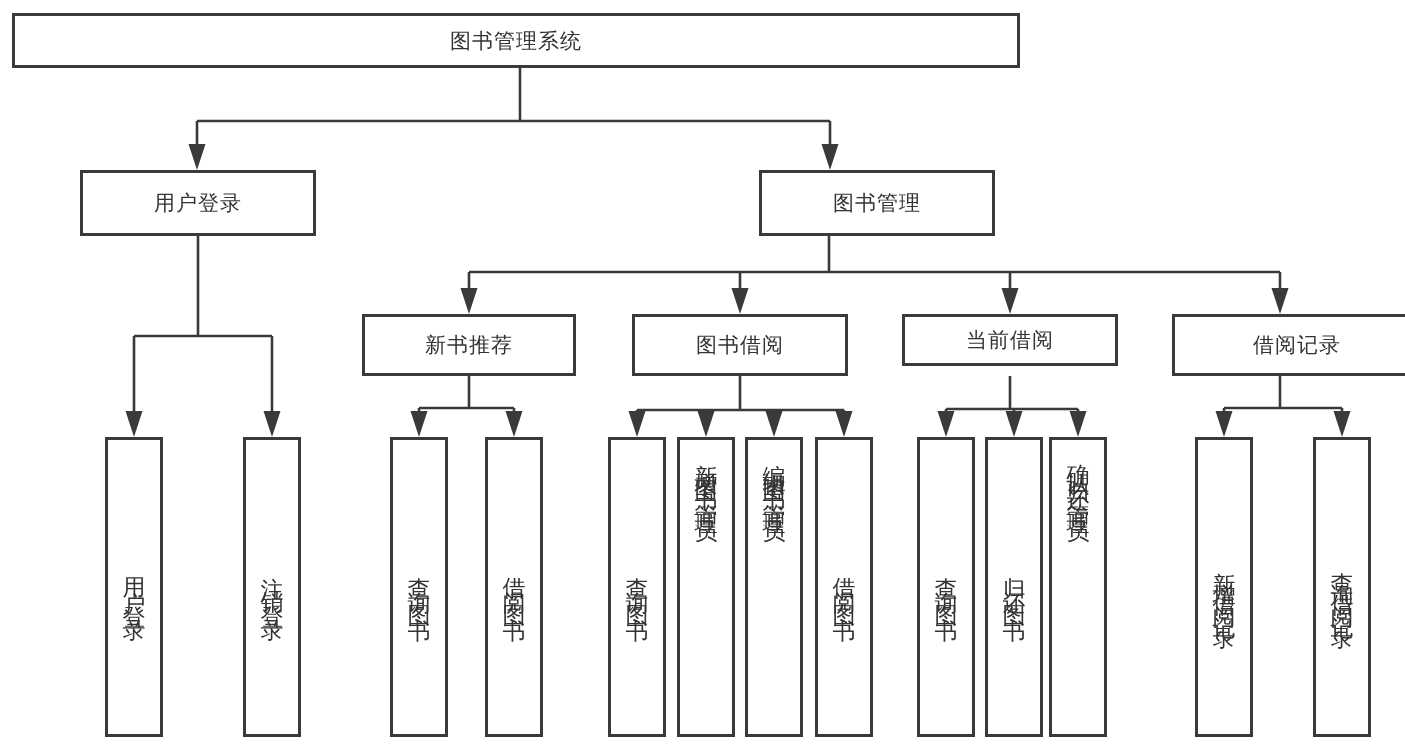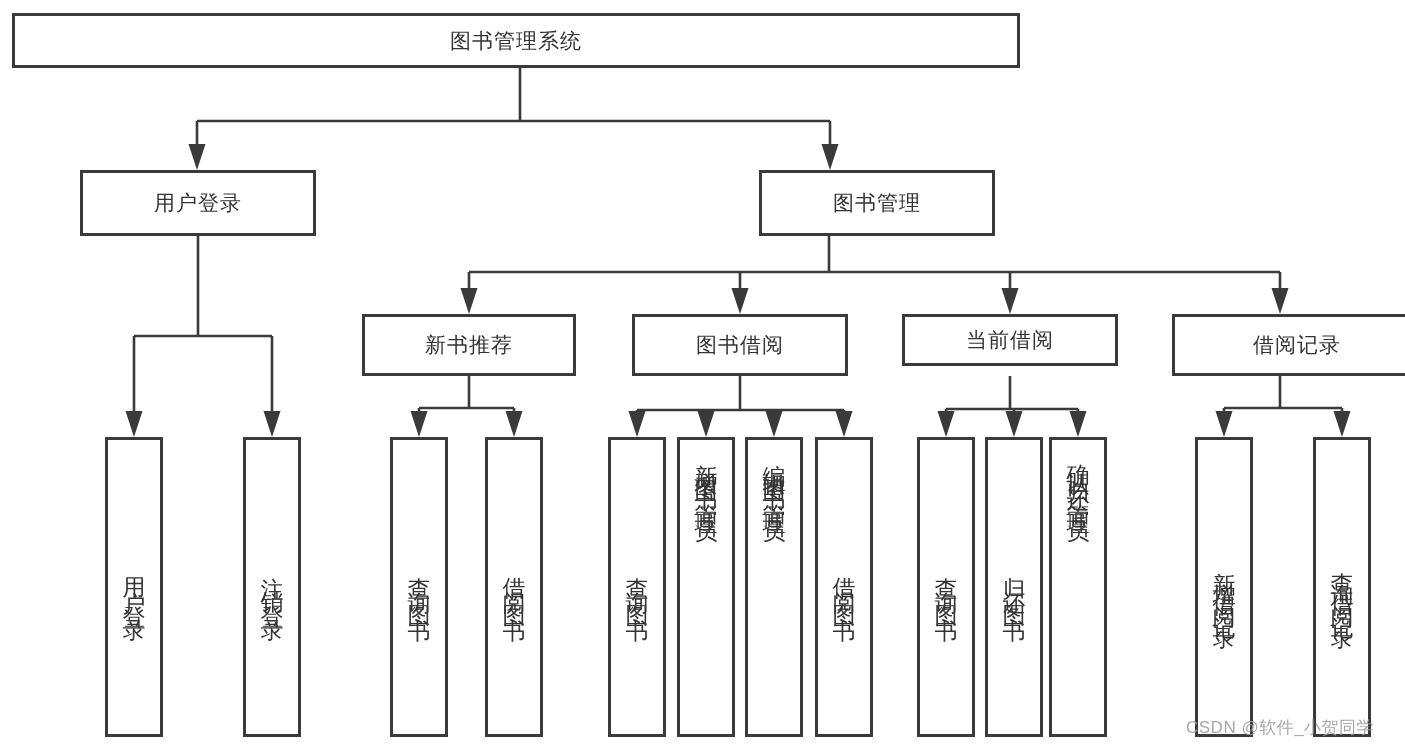--- a/index.html
+++ b/index.html
@@ -186,15 +186,14 @@
     <span class="vt splong">确认归还（管理员）</span>
   </div>
 
   <div class="box leaf" style="left:1195px; top:437px; width:58px; height:300px;">
     <span class="vt sp6">新增借阅记录</span>
   </div>
   <div class="box leaf" style="left:1313px; top:437px; width:58px; height:300px;">
     <span class="vt sp6">查询借阅记录</span>
   </div>
 
-  <div class="watermark">CSDN @软件_小贺同学</div>
 
 </div>
 
 </body></html>

